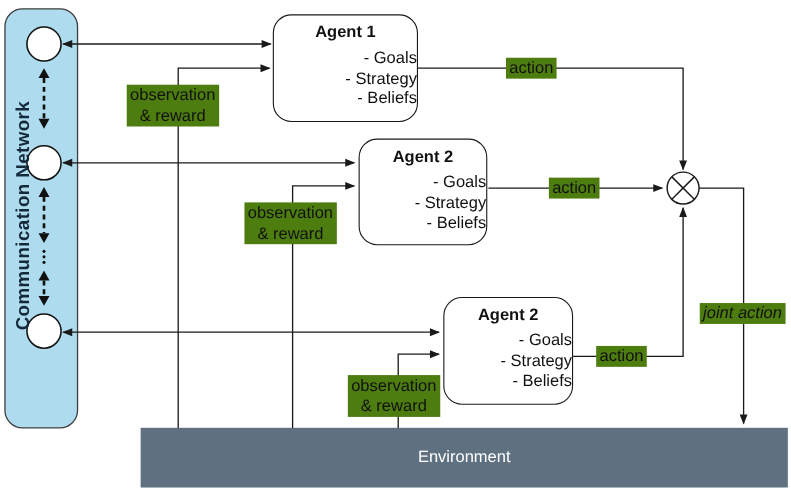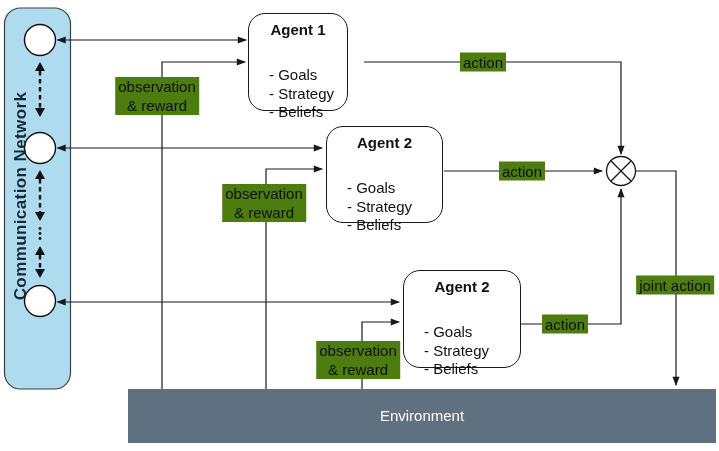--- a/index.html
+++ b/index.html
@@ -33,24 +33,25 @@
     box-sizing: border-box;
     color: #111111;
   }
   .agent-title {
     font-weight: bold;
     font-size: 15px;
     text-align: center;
     margin-top: 7px;
   }
   .agent-items {
-    margin-top: 28px;
+    margin-top: 6px;
     padding-left: 20px;
     font-size: 15px;
     line-height: 18.5px;
+    text-align: right;
   }
 
   .env-bar {
     position: absolute;
     left: 128px; top: 389px;
     width: 588px; height: 54px;
     background: #5f7181;
     color: #ffffff;
     display: flex;
     flex-direction: column;
@@ -130,21 +131,21 @@
       <circle cx="621" cy="171" r="14.5"></circle>
       <line x1="610.8" y1="160.8" x2="631.2" y2="181.2"></line>
       <line x1="610.8" y1="181.2" x2="631.2" y2="160.8"></line>
     </g>
 
     <rect x="128" y="389" width="588" height="54" fill="#5f7181"></rect>
   </svg>
 
   <div class="network-label">Communication Network</div>
 
-  <div class="agent-box" style="left:248px; top:13px; width:100px; height:98px;">
+  <div class="agent-box" style="left:248px; top:13px; width:132px; height:98px;">
     <div class="agent-title">Agent 1</div>
     <div class="agent-items">
       <div>- Goals</div>
       <div>- Strategy</div>
       <div>- Beliefs</div>
     </div>
   </div>
 
   <div class="agent-box" style="left:326px; top:126px; width:117px; height:97px;">
     <div class="agent-title">Agent 2</div>
@@ -174,19 +175,19 @@
   </div>
   <div class="floatlabel" style="left:358px; top:360px;">
     <div>observation</div>
     <div>&amp; reward</div>
   </div>
 
   <div class="floatlabel" style="left:483px; top:62px;">action</div>
   <div class="floatlabel" style="left:522px; top:171px;">action</div>
   <div class="floatlabel" style="left:565px; top:324px;">action</div>
 
-  <div class="floatlabel" style="left:675px; top:285px;">joint action</div>
+  <div class="floatlabel" style="left:675px; top:285px;font-style:italic;">joint action</div>
 
   <div class="env-bar">
     <div>Environment</div>
   </div>
 
 </div>
 
 </body></html>

